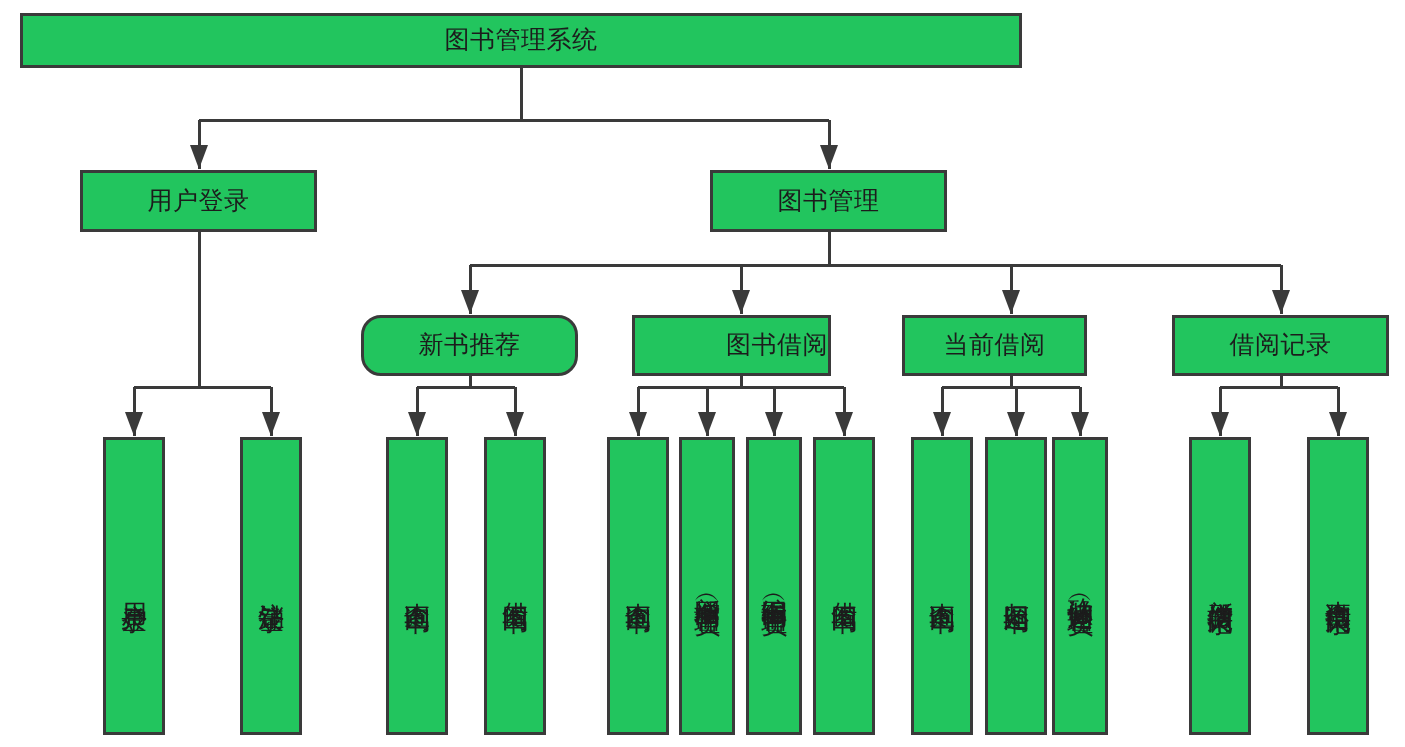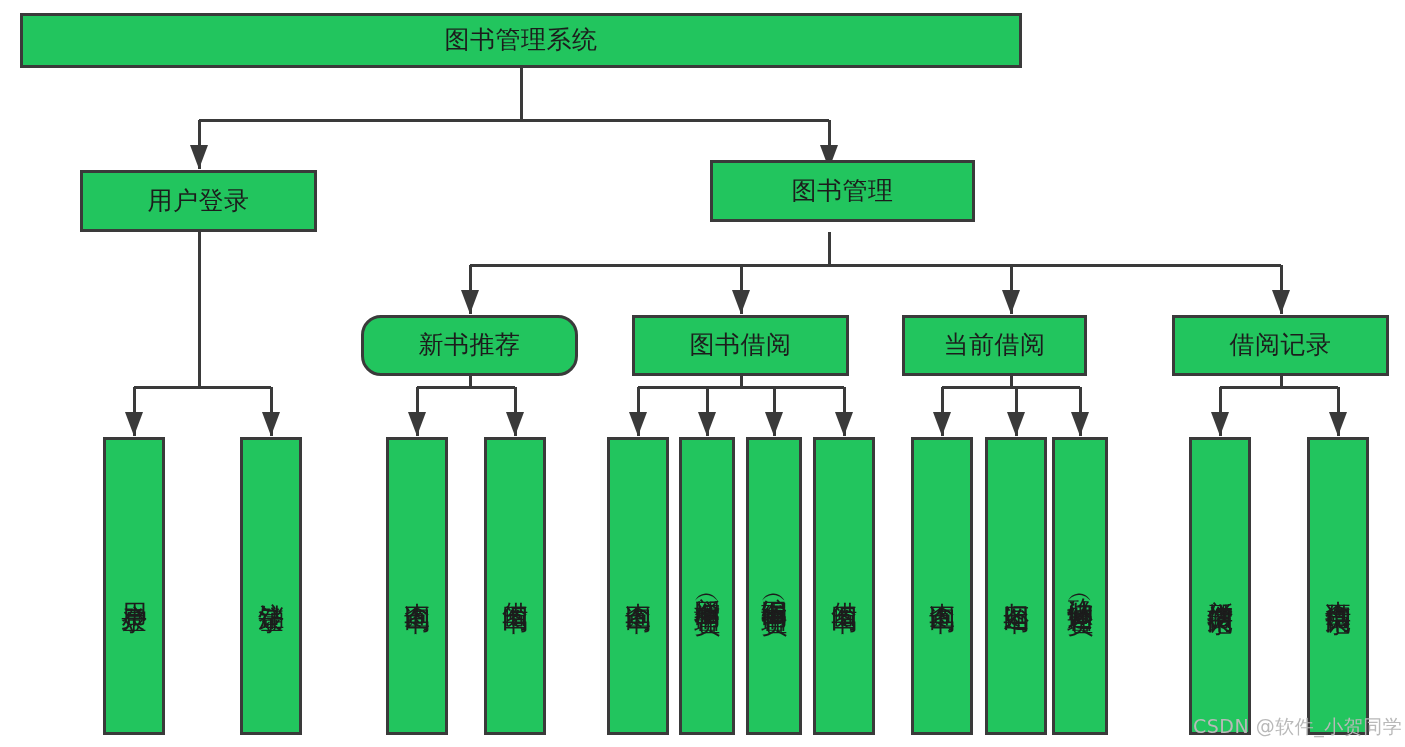--- a/index.html
+++ b/index.html
@@ -124,27 +124,27 @@
       <line x1="1338" y1="387" x2="1338" y2="436" stroke="#3a3a3a" stroke-width="3" shape-rendering="crispEdges"></line>
       <path d="M 1329 412 L 1338 436 L 1347 412 Z" fill="#3a3a3a"></path>
     </svg>
   <div id="nodes">
       <div class="node root" style="left: 20px; top: 13px; width: 1002px; height: 55px;">
         <span class="label">图书管理系统</span>
       </div>
       <div class="node branch" style="left: 80px; top: 170px; width: 237px; height: 62px;">
         <span class="label">用户登录</span>
       </div>
-      <div class="node branch" style="left: 710px; top: 160px; width: 265px; height: 62px;">
+      <div class="node branch" style="left: 710px; top: 170px; width: 237px; height: 62px;">
         <span class="label">图书管理</span>
       </div>
       <div class="node branch" style="left: 361px; top: 315px; width: 217px; height: 61px; border-radius: 20px;">
         <span class="label">新书推荐</span>
       </div>
-      <div class="node branch" style="left: 632px; top: 315px; width: 217px; height: 61px;">
+      <div class="node branch" style="left: 632px; top: 315px; width: 199px; height: 61px; justify-content: flex-end;">
         <span class="label">图书借阅</span>
       </div>
       <div class="node branch" style="left: 902px; top: 315px; width: 185px; height: 61px;">
         <span class="label">当前借阅</span>
       </div>
       <div class="node branch" style="left: 1172px; top: 315px; width: 217px; height: 61px;">
         <span class="label">借阅记录</span>
       </div>
       <div class="node leaf" style="left: 103px; top: 437px; width: 62px; height: 298px;">
         <span class="label">用户登录</span>
@@ -179,14 +179,13 @@
       <div class="node leaf" style="left: 1052px; top: 437px; width: 56px; height: 298px;">
         <span class="label">确认归还（管理员）</span>
       </div>
       <div class="node leaf" style="left: 1189px; top: 437px; width: 62px; height: 298px;">
         <span class="label">新增借阅记录</span>
       </div>
       <div class="node leaf" style="left: 1307px; top: 437px; width: 62px; height: 298px;">
         <span class="label">查询借阅记录</span>
       </div>
     </div>
-  <div class="watermark" style="left:1193px; top:714px;">CSDN @软件_小贺同学</div>
 </div>
 
 </body></html>

